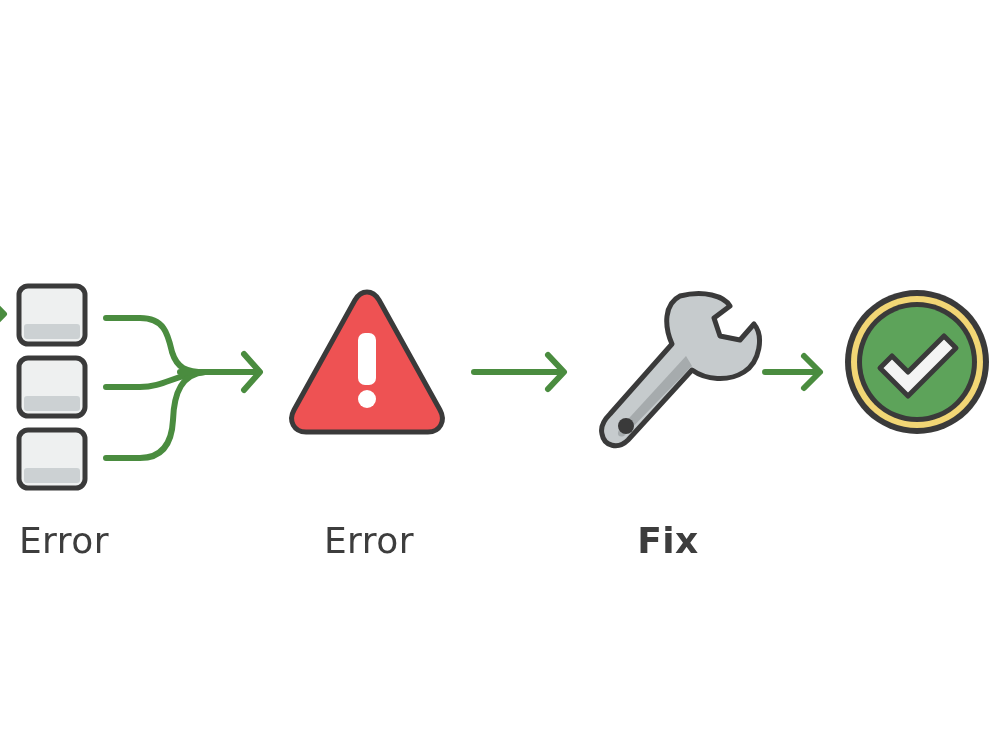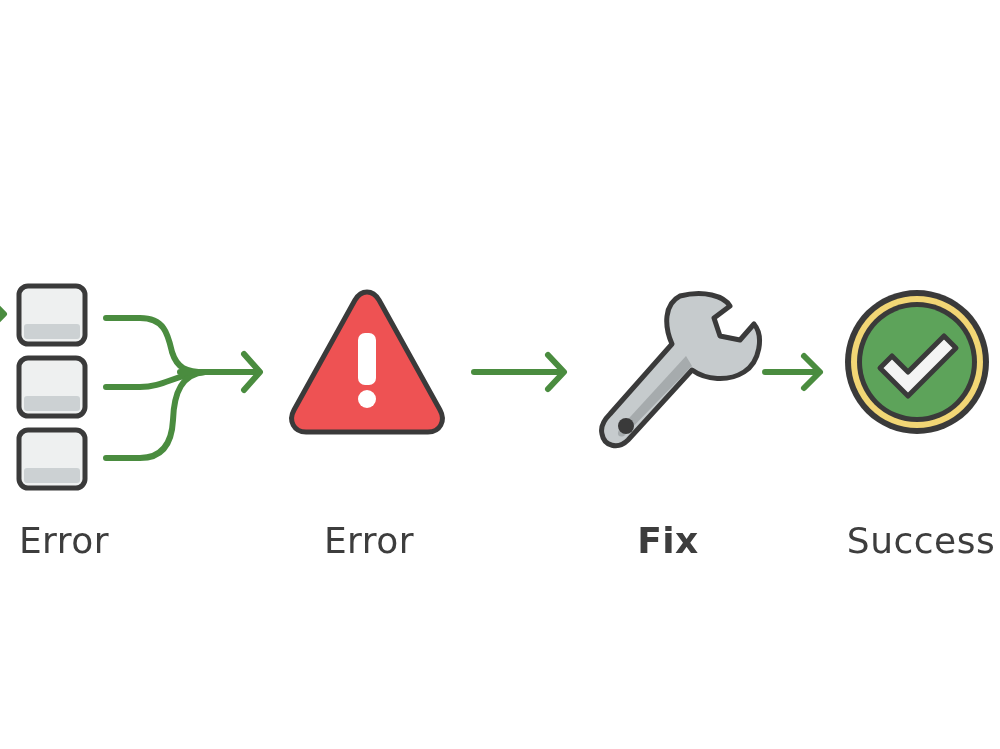--- a/index.html
+++ b/index.html
@@ -68,14 +68,13 @@
       <circle cx="917" cy="362" r="66" fill="#f2d675"></circle>
       <circle cx="917" cy="362" r="60" fill="#3a3a3a"></circle>
       <circle cx="917" cy="362" r="55" fill="#5da35a"></circle>
       <path d="M 880 368 L 892 356 L 908 372 L 944 336 L 956 348 L 908 396 Z" fill="#f4f4f4" stroke="#3a3a3a" stroke-width="5" stroke-linejoin="round"></path>
     </g>
   </svg>
 
   <div class="label" style="left:64px;">Error</div>
   <div class="label" style="left:369px;">Error</div>
   <div class="label" style="left:668px;font-weight:bold;">Fix</div>
-  <div class="label" style="left:921px;">Success</div>
 </div>
 
 </body></html>

